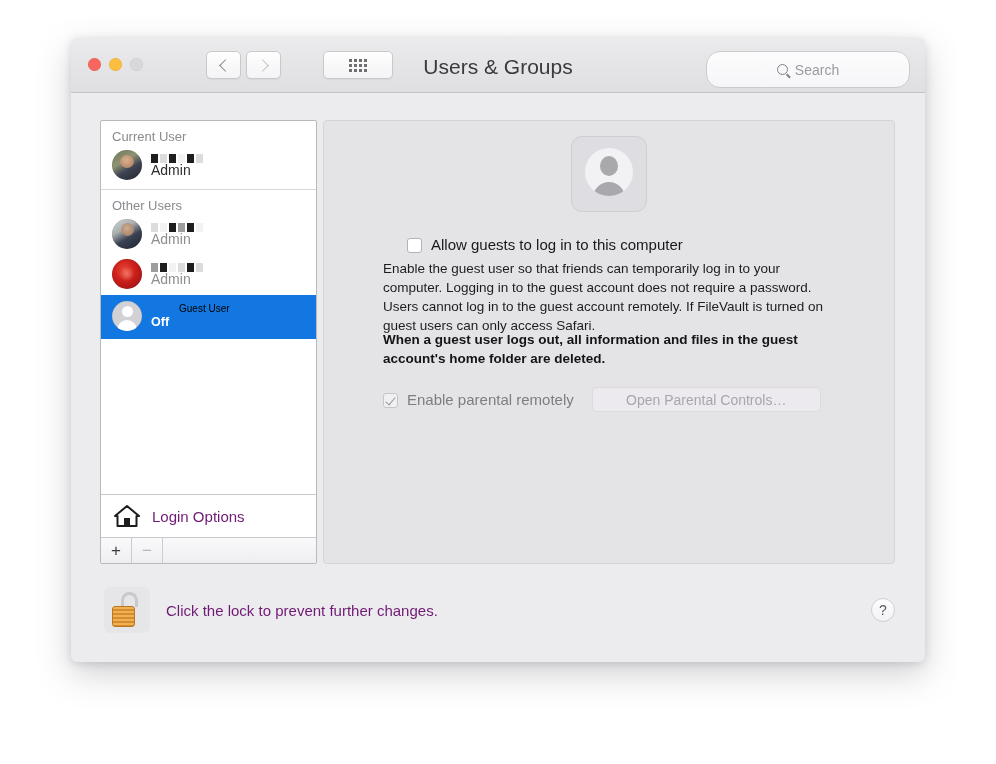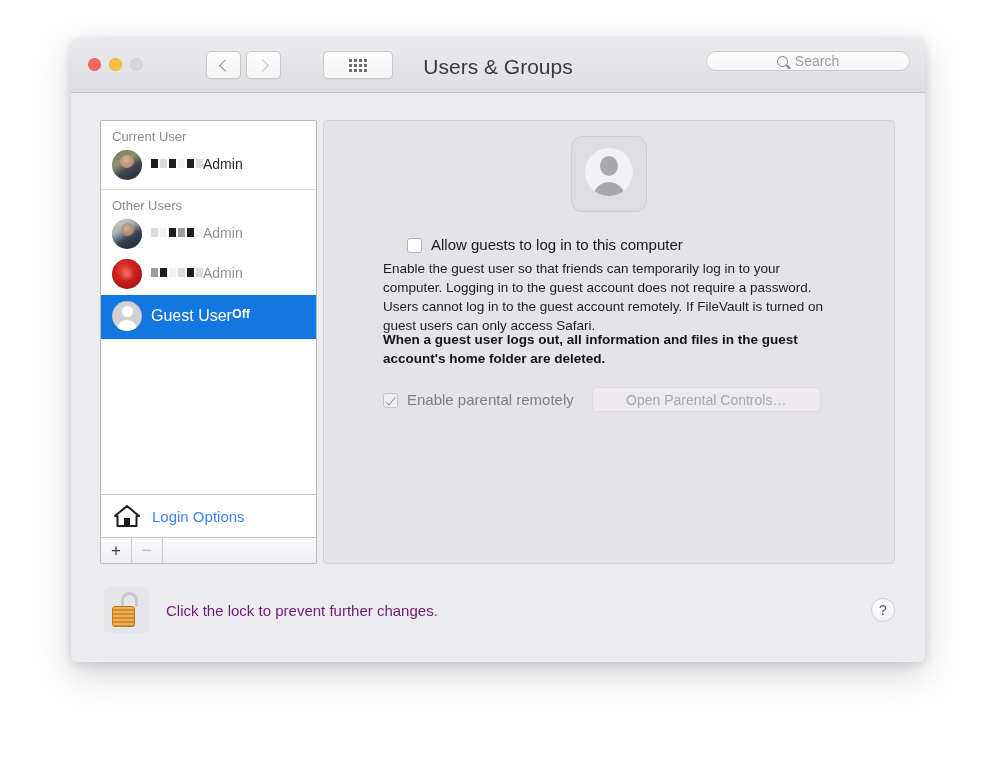--- a/index.html
+++ b/index.html
@@ -108,21 +108,21 @@
     text-align: center;
     font-size: 21px;
     color: #3a3a3c;
   }
 
   .searchfield {
     position: absolute;
     right: 15px;
     top: 13px;
     width: 204px;
-    height: 20px;
+    height: 37px;
     border-radius: 14px;
     background: linear-gradient(to bottom, #fcfcfd, #f6f5f7);
     border: 1px solid #cbcacd;
     box-sizing: border-box;
     display: flex;
     align-items: center;
     justify-content: center;
   }
   .searchinner { display: flex; align-items: center; gap: 7px; }
   .magnifier {
@@ -223,46 +223,46 @@
     border-radius: 50%;
     background: #ffffff;
   }
   .avatar.guest .sil-body {
     position: absolute; left: 50%; bottom: 0;
     width: 20px; height: 11px; margin-left: -10px;
     border-radius: 10px 10px 0 0;
     background: #ffffff;
   }
 
-  .user-meta { display: flex; flex-direction: row; gap: 0; min-width: 0; }
+  .user-meta { display: flex; flex-direction: column; gap: 0; min-width: 0; }
 
   .redact { display: flex; gap: 2px; align-items: flex-end; height: 11px; }
   .redact i { display: block; width: 7px; height: 9px; }
   .r-d { background: #1e1e1e; }
   .r-m { background: #9d9d9d; }
   .r-l { background: #dcdcdc; }
   .r-w { background: #f2f2f2; }
 
   .role { font-size: 14px; color: #2c2c2e; line-height: 1.1; }
   .role.muted { color: #8d8d92; }
 
-  .guest-name { font-size: 16px; color: #ffffff; line-height: 1.15; }
+  .guest-name { font-size: 10px; color: #000000; line-height: 1.15; margin-left: 28px; }
   .guest-state { font-size: 12.5px; color: #ffffff; font-weight: bold; line-height: 1.15; }
 
   .sb-bottom {
     border-top: 1px solid #c9c8cc;
     background: #ffffff;
     padding: 9px 0 9px 12px;
     display: flex;
     align-items: center;
     gap: 11px;
     flex: 0 0 auto;
   }
   .home-icon { width: 28px; height: 24px; position: relative; flex: 0 0 auto; }
-  .login-label { font-size: 15px; color: #3b82f6; }
+  .login-label { font-size: 15px; color: #701a75; }
 
   .sb-toolbar {
     height: 25px;
     border-top: 1px solid #c9c8cc;
     background: linear-gradient(to bottom, #fafafb, #eeedf0);
     display: flex;
     align-items: stretch;
     flex: 0 0 auto;
   }
   .sb-tb-btn {

